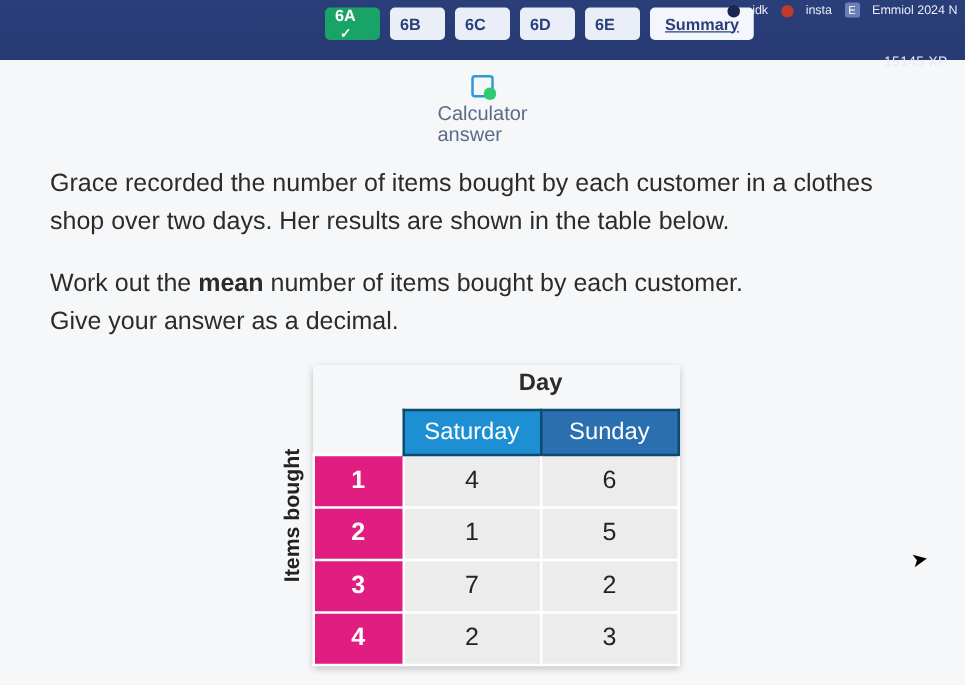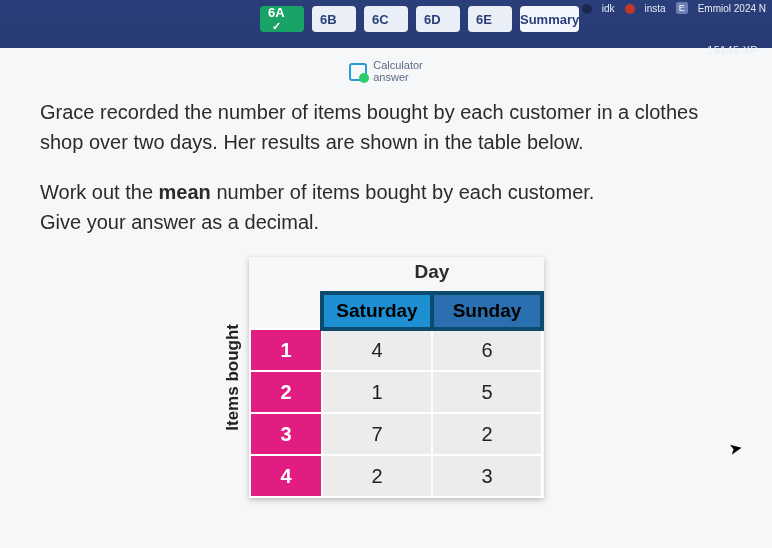--- a/index.html
+++ b/index.html
@@ -36,40 +36,40 @@
     min-width:44px; height:26px;
     border-radius:4px;
     background:#e9eef7;
     color:#2a3e7a;
     font-weight:700; font-size:13px;
     display:flex; align-items:flex-start; justify-content:center;
     padding:0 8px;
     flex-direction:column;
   }
   .tab.active { background:#1aa366; color:#fff; }
-  .tab.summary { background:#f3f6fc; padding:0 0; }
+  .tab.summary { background:#f3f6fc; padding:0 12px;text-decoration:underline; }
   .xp {
     position:absolute; right:14px; top:22px;
     font-size:11px; color:#e6e9f4; letter-spacing:.3px;margin-top:22px;
   }
   .check { font-size:11px; margin-left:4px; }
 
   
   .subbar {
     display:flex; align-items:center; justify-content:center;
     gap:12px; padding:12px 0 4px 0;
   }
   .bookwork {
     background:#2a3e7a; color:#fff;
     border-radius:4px; padding:4px 10px;
     font-size:12px; font-weight:600;
   }
   .calc {
     display:flex; align-items:center; gap:6px;
-    font-size:11px; color:#5c6b8a; line-height:1.05;
+    font-size:16px; color:#5c6b8a; line-height:1.05;flex-direction:column;
   }
   .calc-icon {
     width:18px;height:18px;border:2px solid #2a9bd6;border-radius:3px;
     position:relative;
   }
   .calc-icon::after{
     content:""; position:absolute; right:-4px; bottom:-4px;
     width:10px;height:10px;border-radius:50%;
     background:#2ecc71;
   }
@@ -92,22 +92,22 @@
     writing-mode:vertical-rl; transform:rotate(180deg);
     font-weight:800; font-size:17px; color:#222;
     align-self:center; margin-right:6px;
   }
   table { border-collapse:collapse; box-shadow:0 2px 6px rgba(0,0,0,.25); }
   td,th { text-align:center;margin-top:18px; }
   .day-title {
     font-weight:800; font-size:19px; padding:4px 0 8px 0;
   }
   th.col {
-    background:#1f8fd3; color:#000000; font-weight:700; font-size:19px;
-    border:4px solid #0c4a6e; width:110px; height:36px;
+    background:#1f8fd3; color:#ffffff; font-weight:400; font-size:19px;
+    border:2px solid #0c4a6e; width:110px; height:36px;
   }
   th.col.alt { background:#2a6fb0; }
   td.rowhead {
     background:#e11d82; color:#fff; font-weight:700; font-size:20px;
     border:2px solid #fff; width:72px; height:42px;
   }
   td.cell {
     background:#ececec; color:#222; font-size:20px;
     border:2px solid #fff; width:110px; height:42px;
   }

